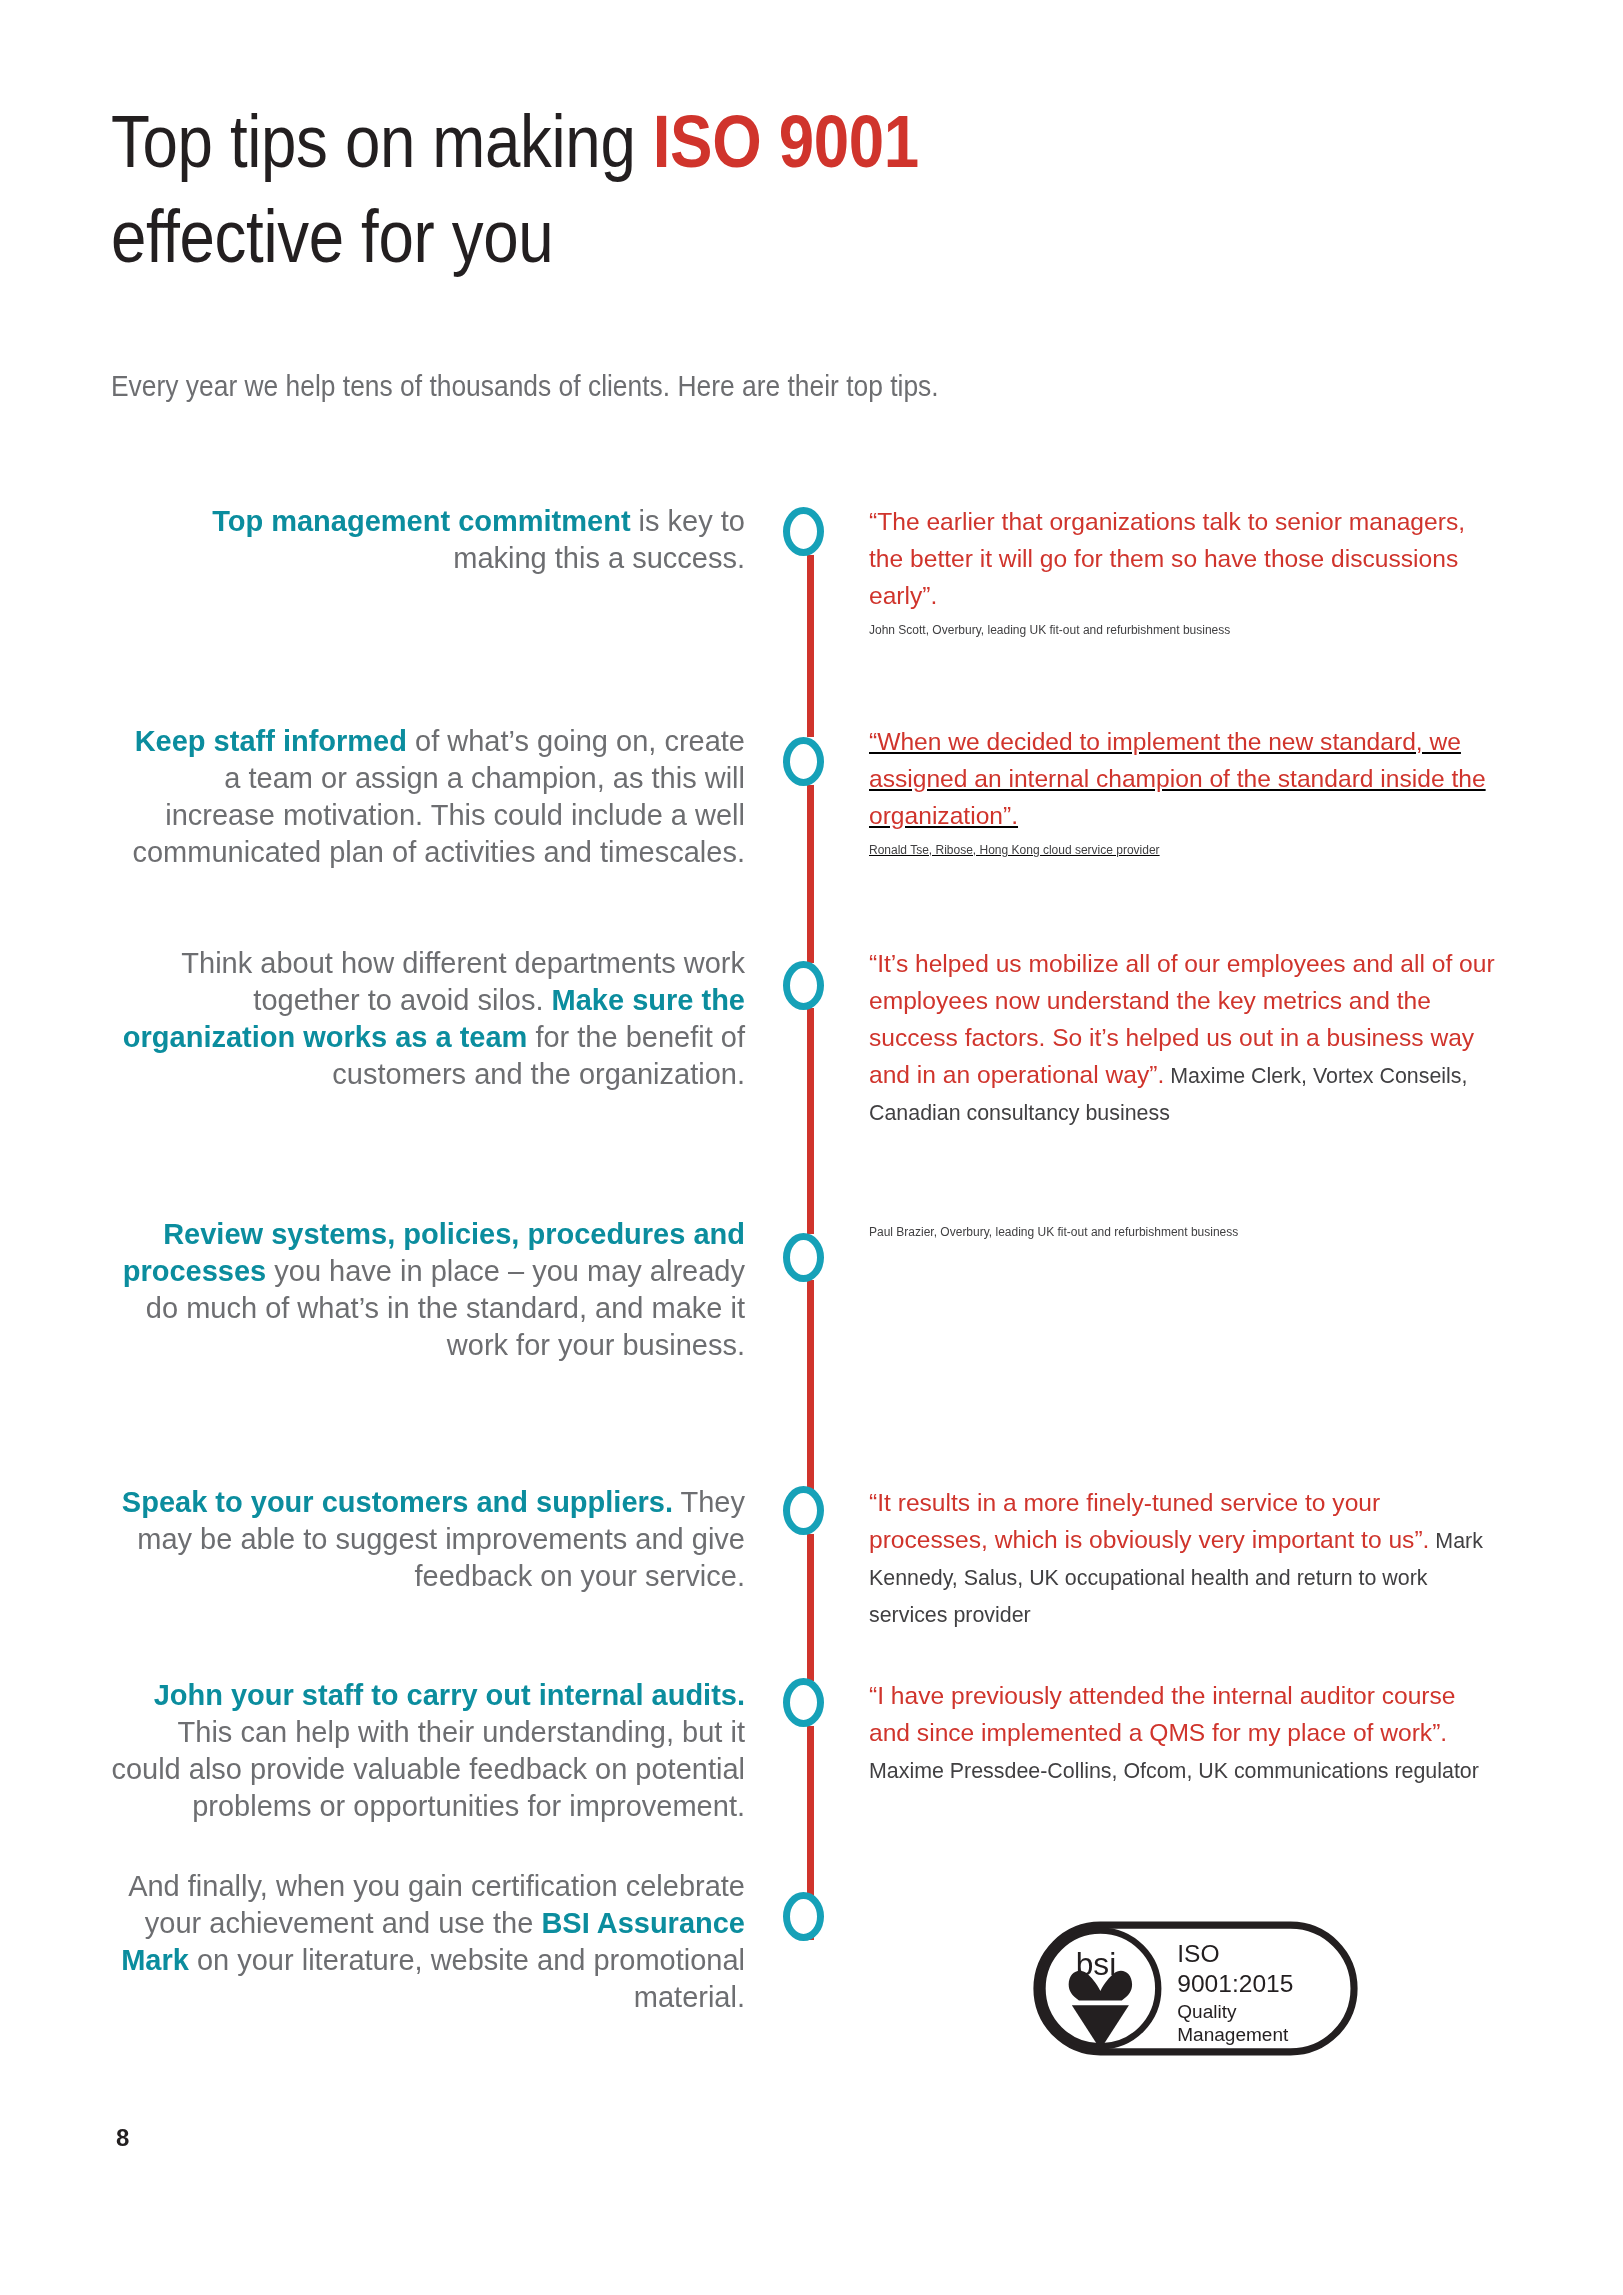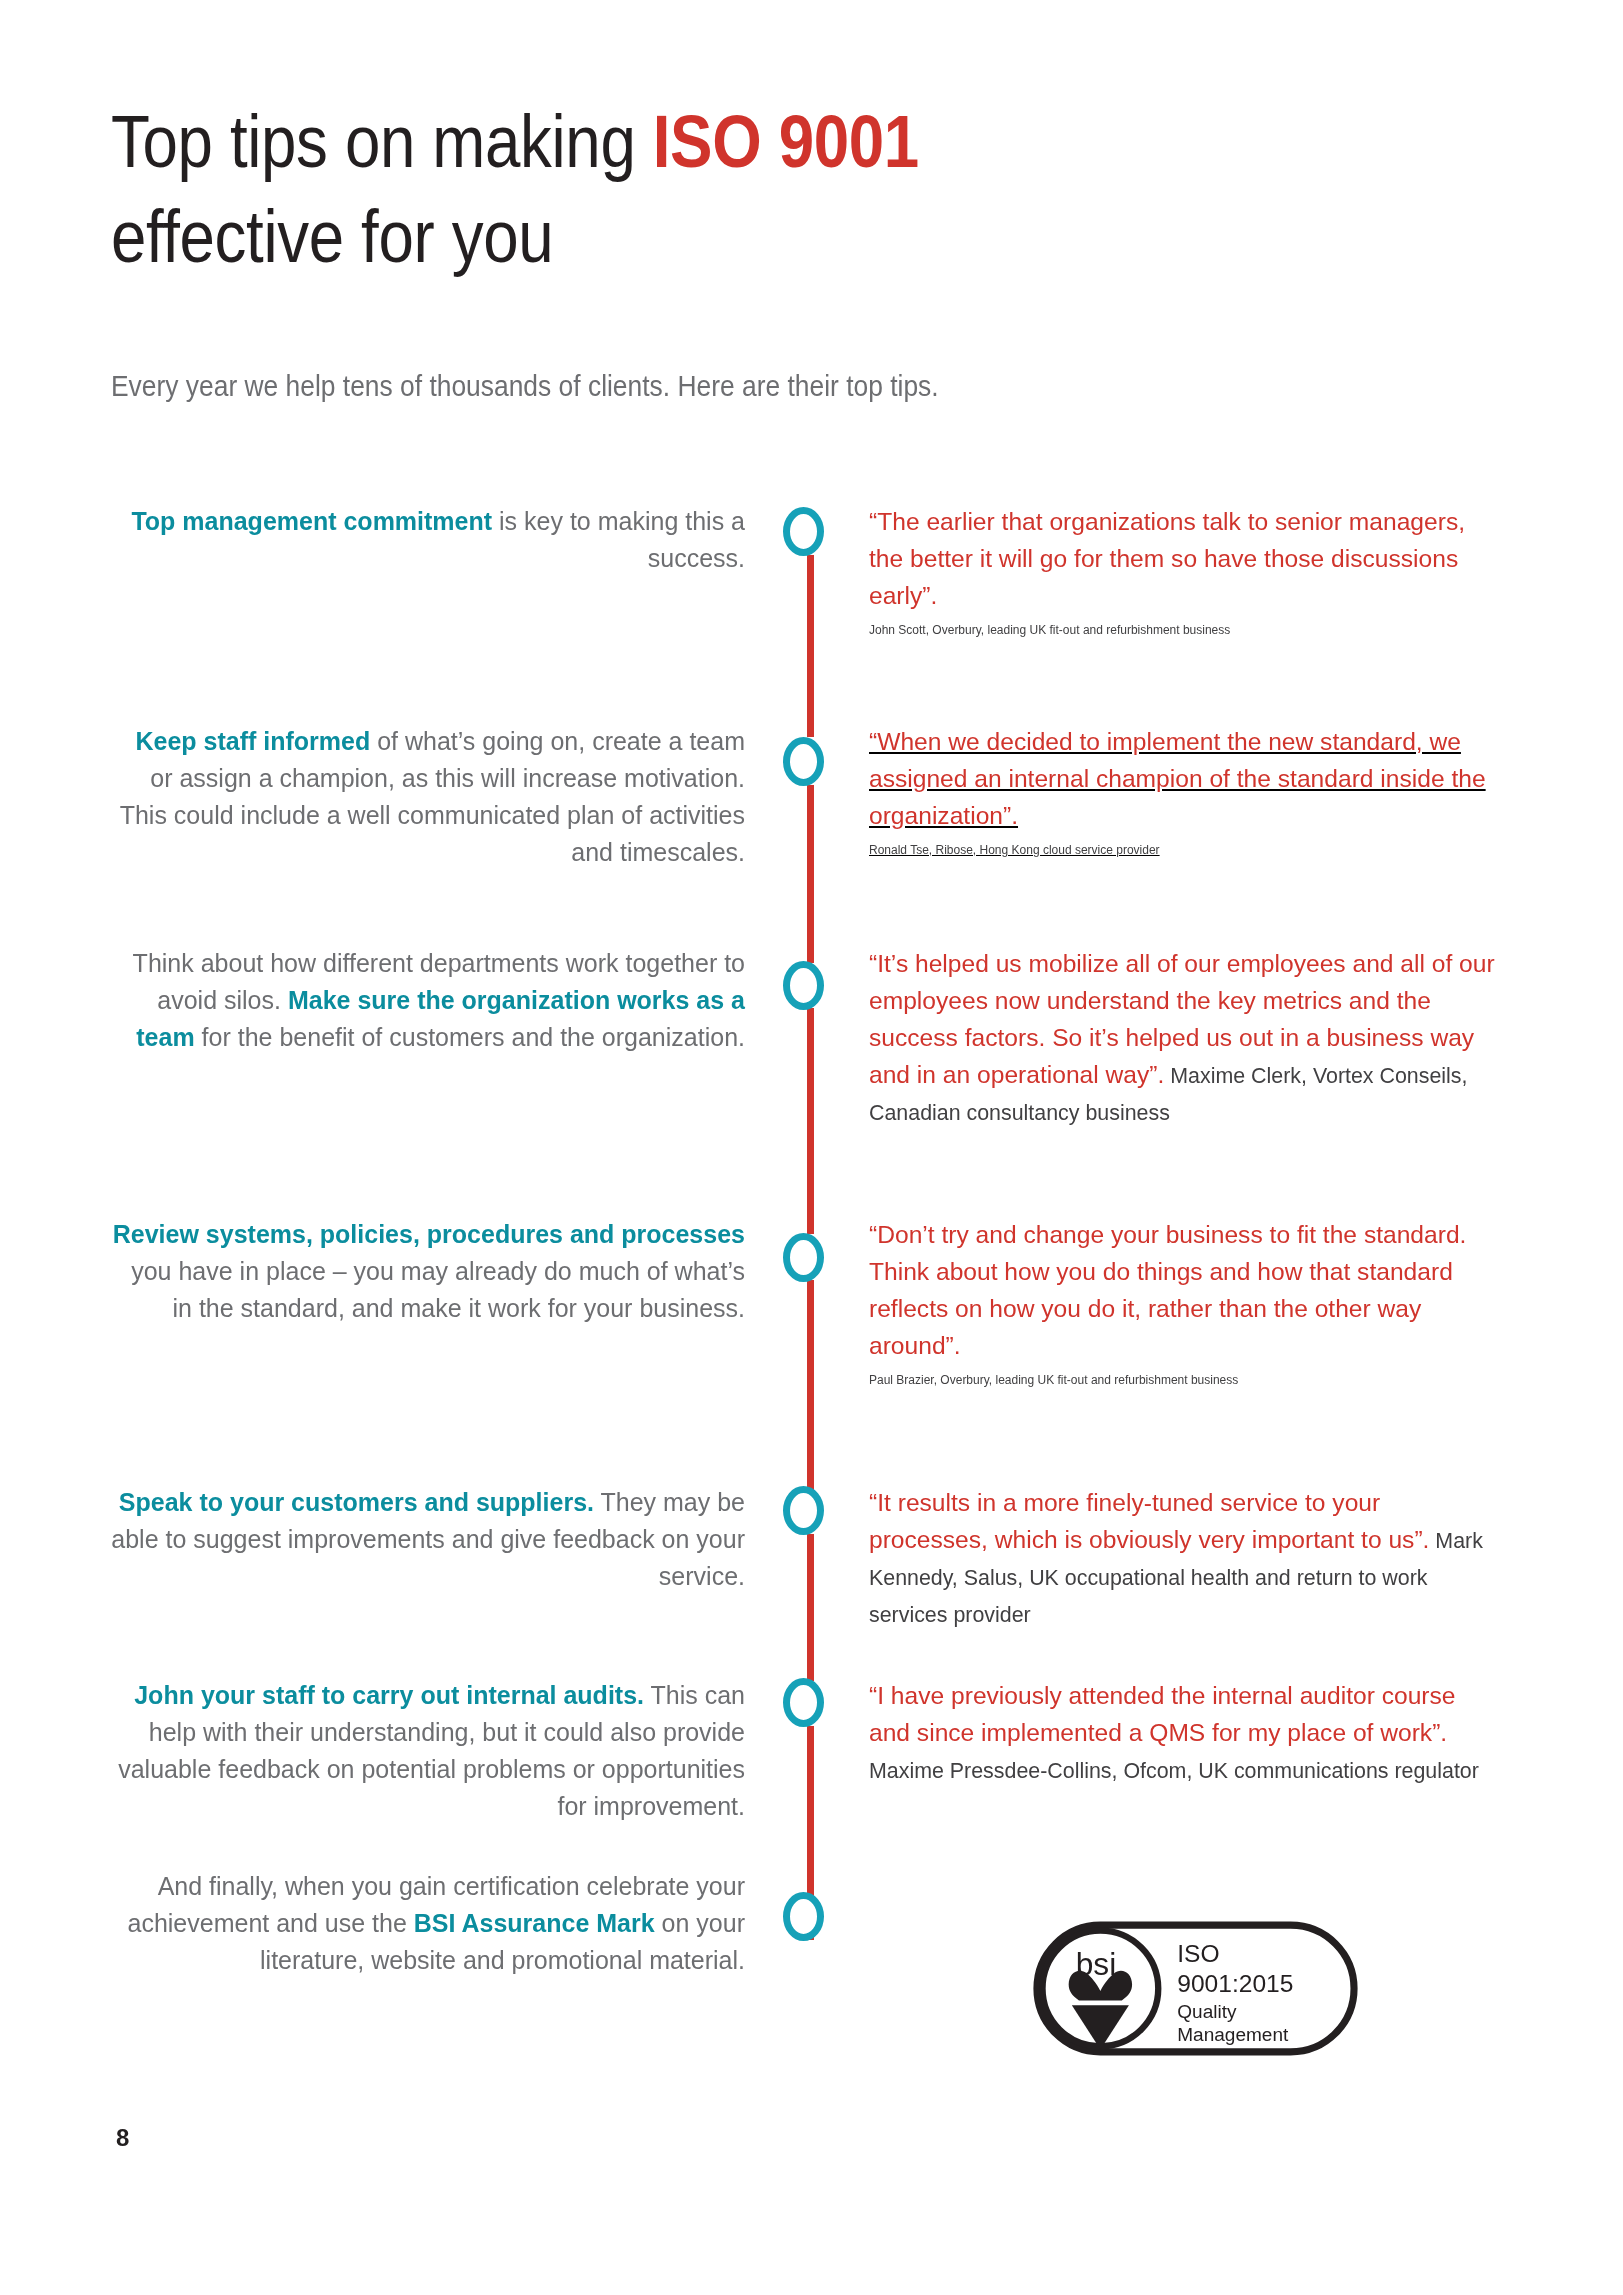--- a/index.html
+++ b/index.html
@@ -40,21 +40,21 @@
   }
   .tl-dot{
     position:absolute;left:783px;width:41px;height:49px;
     border:7.1px solid #16a1b8;border-radius:50%;
     background:#ffffff;box-sizing:border-box;
   }
   .col-left{
     position:absolute;
     width:634px;
     text-align:right;
-    font-size:25px;
+    font-size:29px;
     line-height:37px;
     color:#6d6e71;
     left:111px;
   }
   .col-left b{color:#0b8d9e;font-weight:700;}
   .col-right{
     position:absolute;
     left:869px;
     width:626px;
     text-align:left;
@@ -126,21 +126,20 @@
     <span>Think about how different departments work together to avoid silos. </span><b>Make sure the organization works as a team</b><span> for the benefit of customers and the organization.</span>
   </div>
   <div class="col-right" style="top:945px;">
     <span class="quote"><span>“It’s helped us mobilize all of our employees and all of our employees now understand the key metrics and the success factors. So it’s helped us out in a business way and in an operational way”.</span><span class="attr"> Maxime Clerk, Vortex Conseils, Canadian consultancy business</span></span>
   </div>
 
   <div class="col-left" style="top:1216px;">
     <b>Review systems, policies, procedures and processes</b><span> you have in place – you may already do much of what’s in the standard, and make it work for your business.</span>
   </div>
   <div class="col-right" style="top:1216px;">
-    <span class="quote">“Don’t try and change your business to fit the standard. Think about how you do things and how that standard reflects on how you do it, rather than the other way around”.</span>
     <span class="attr">Paul Brazier, Overbury, leading UK fit-out and refurbishment business</span>
   </div>
 
   <div class="col-left" style="top:1484px;">
     <b>Speak to your customers and suppliers.</b><span> They may be able to suggest improvements and give feedback on your service.</span>
   </div>
   <div class="col-right" style="top:1484px;">
     <span class="quote"><span>“It results in a more finely-tuned service to your processes, which is obviously very important to us”.</span><span class="attr"> Mark Kennedy, Salus,  UK occupational health and return to work services provider</span></span>
   </div>
 

